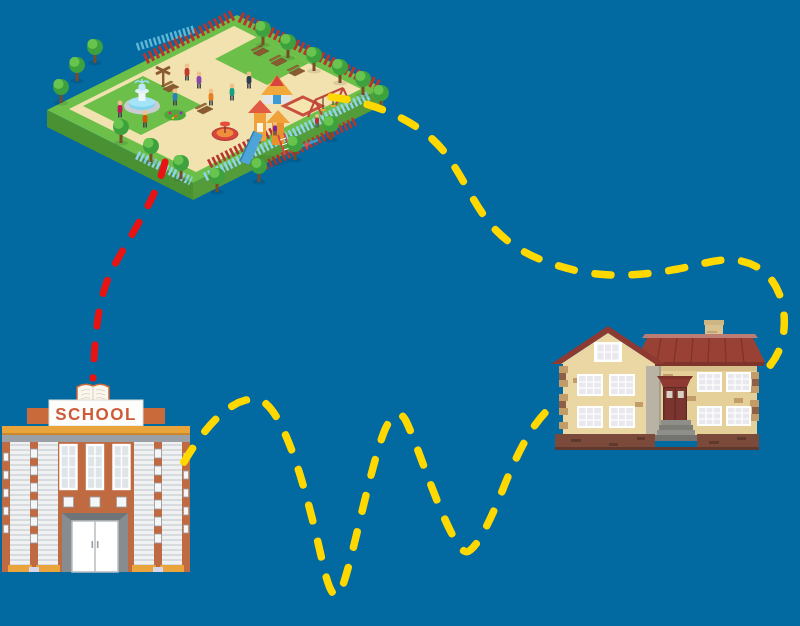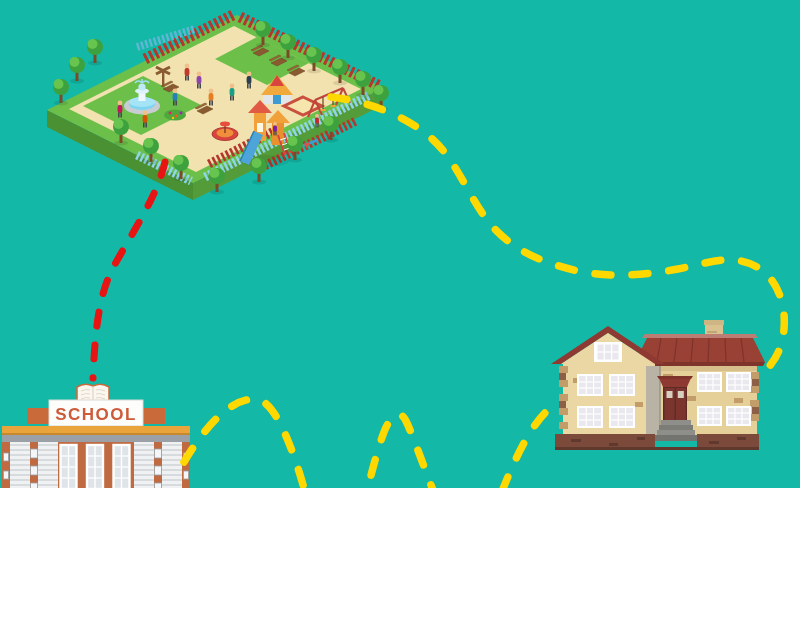--- a/index.html
+++ b/index.html
@@ -1,16 +1,16 @@
 <!DOCTYPE html>
 <html><head>
 <meta charset="utf-8">
 <style>
   html,body{margin:0;padding:0;background:#ffffff;}
-  #canvas{position:relative;width:800px;height:488px;background:#14b8a6;overflow:hidden;
+  #canvas{position:relative;width:800px;height:626px;background:#0369a1;overflow:hidden;
           font-family:"Liberation Sans",sans-serif;}
   .abs{position:absolute;}
   svg{display:block;}
   #routes{z-index:6;}
   #playground{left:25px;top:3px;z-index:2;}
   #school{left:2px;top:381px;z-index:2;}
   #house{left:551px;top:316px;z-index:2;}
   .sign-text{font-family:"Liberation Sans",sans-serif;font-weight:bold;font-size:17px;
              letter-spacing:1.5px;fill:#cd5a38;}
 </style>

